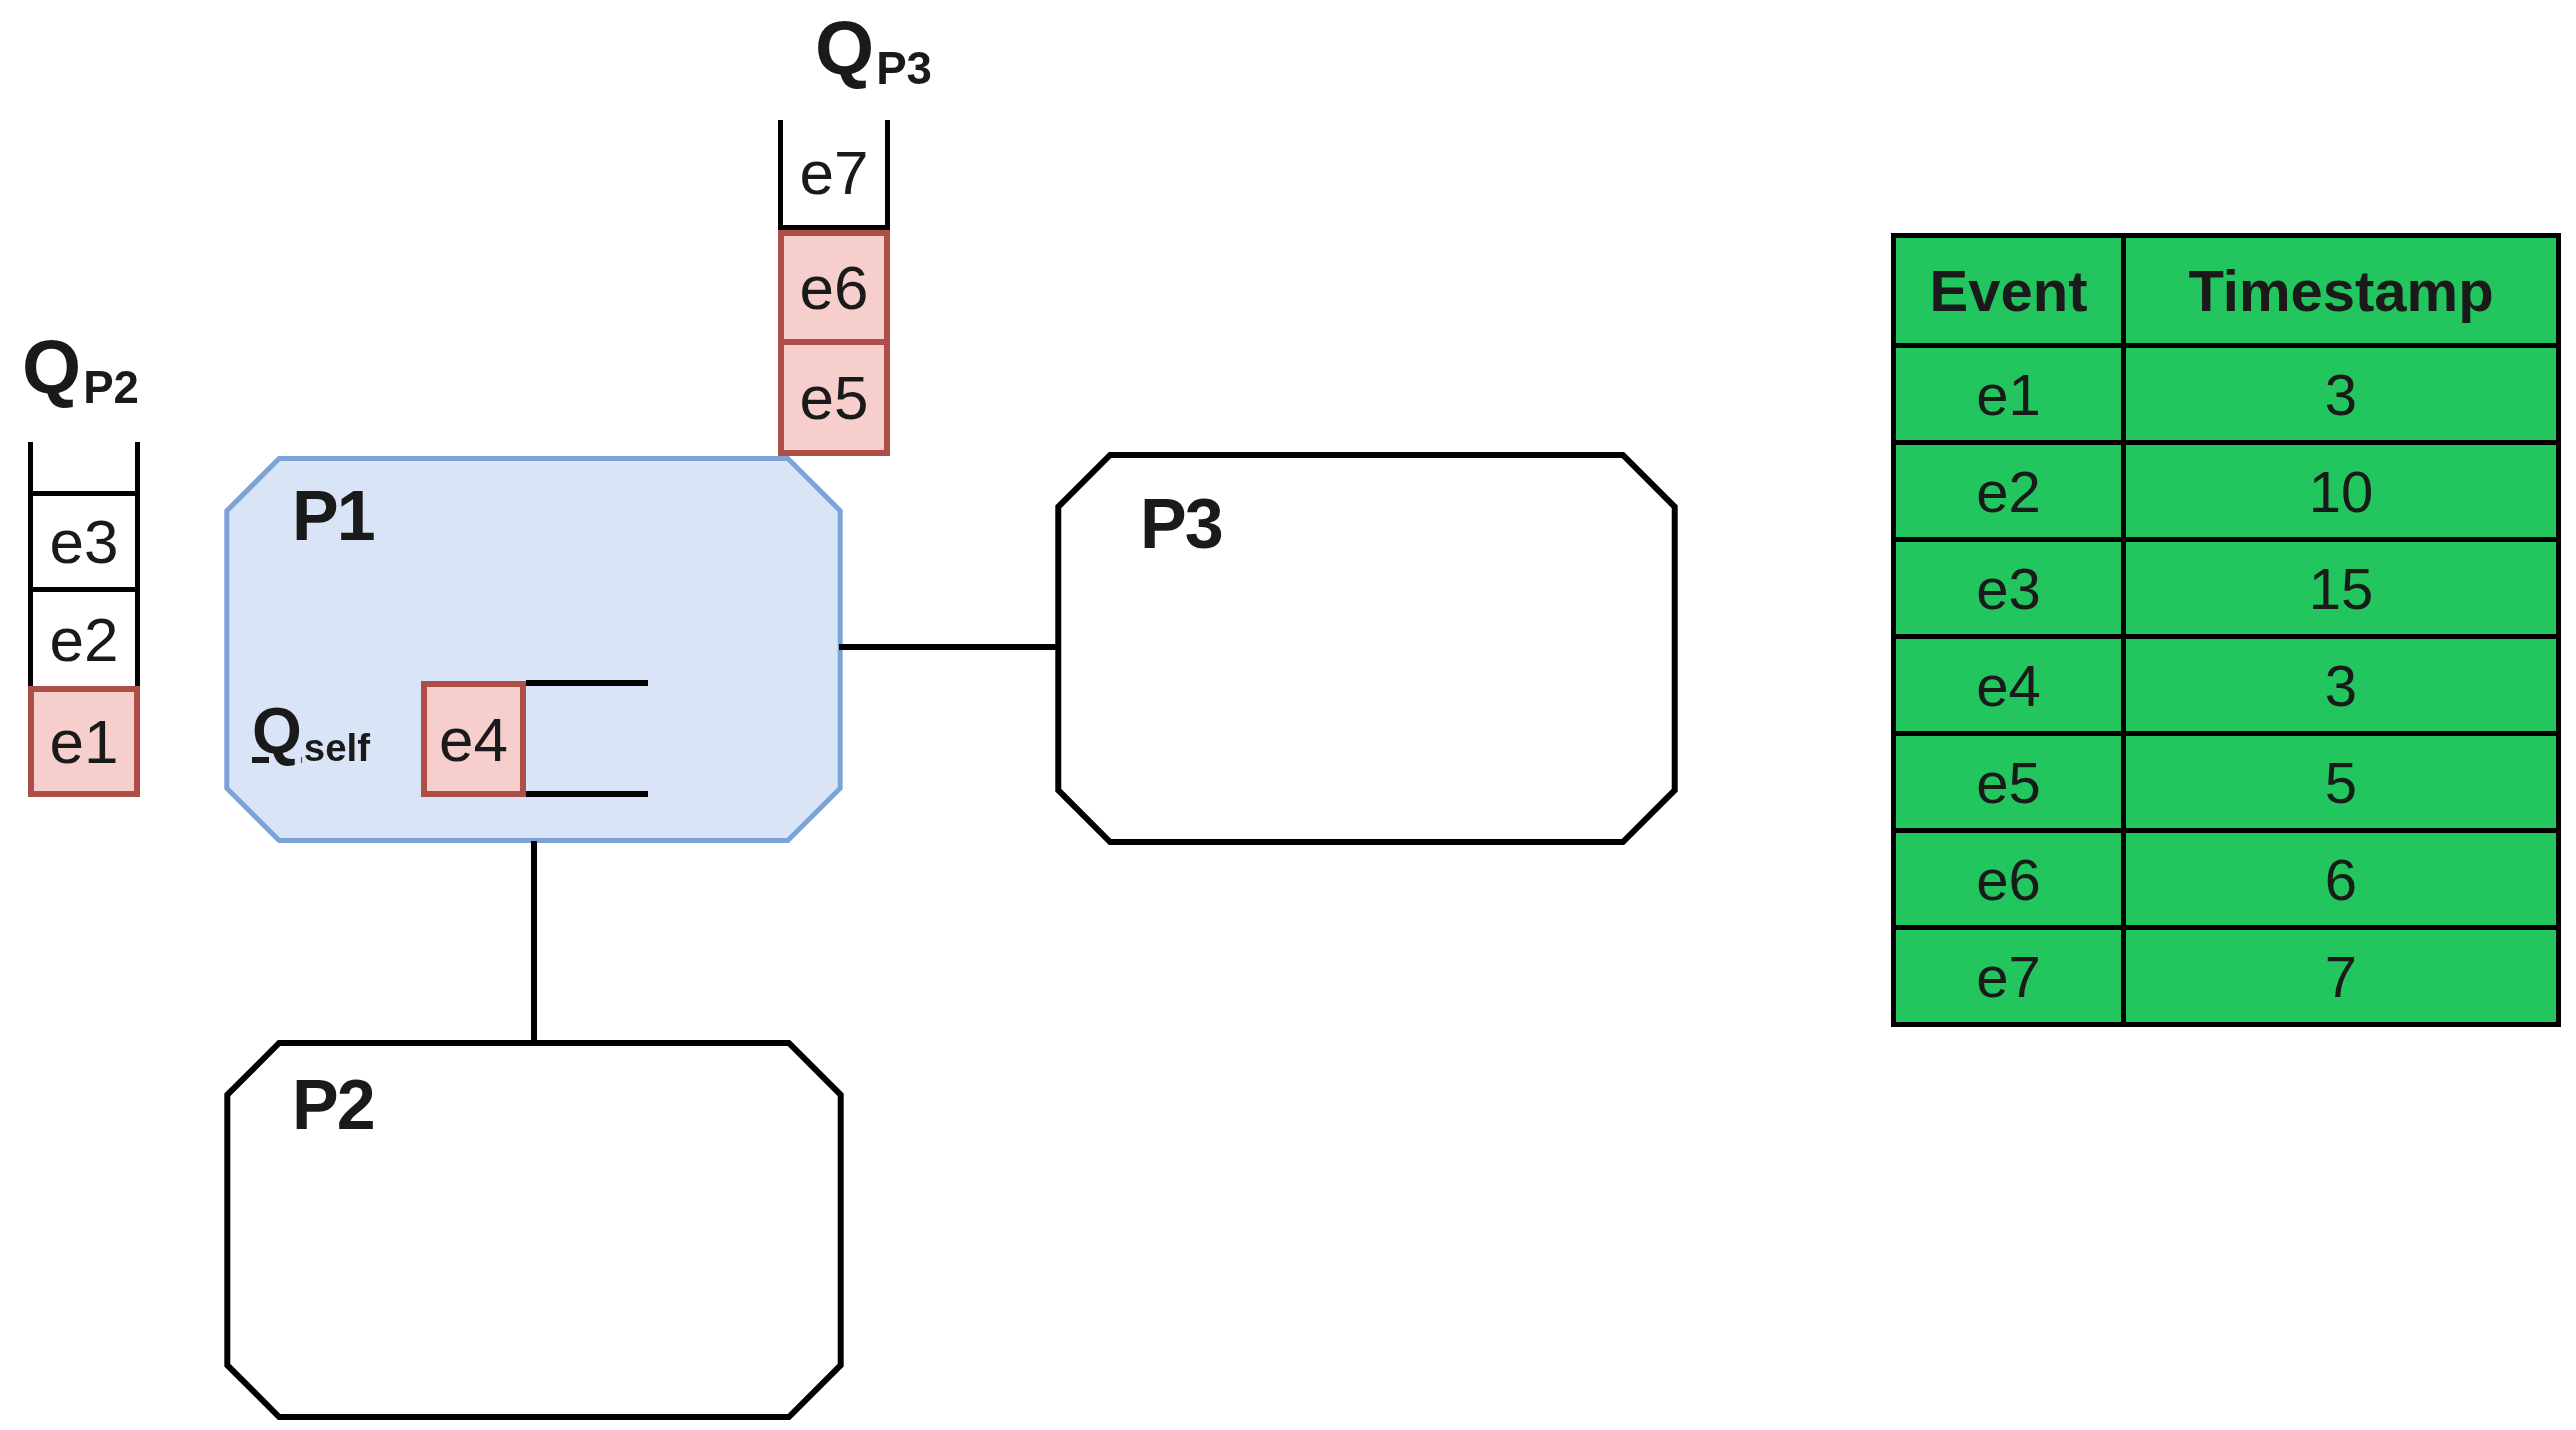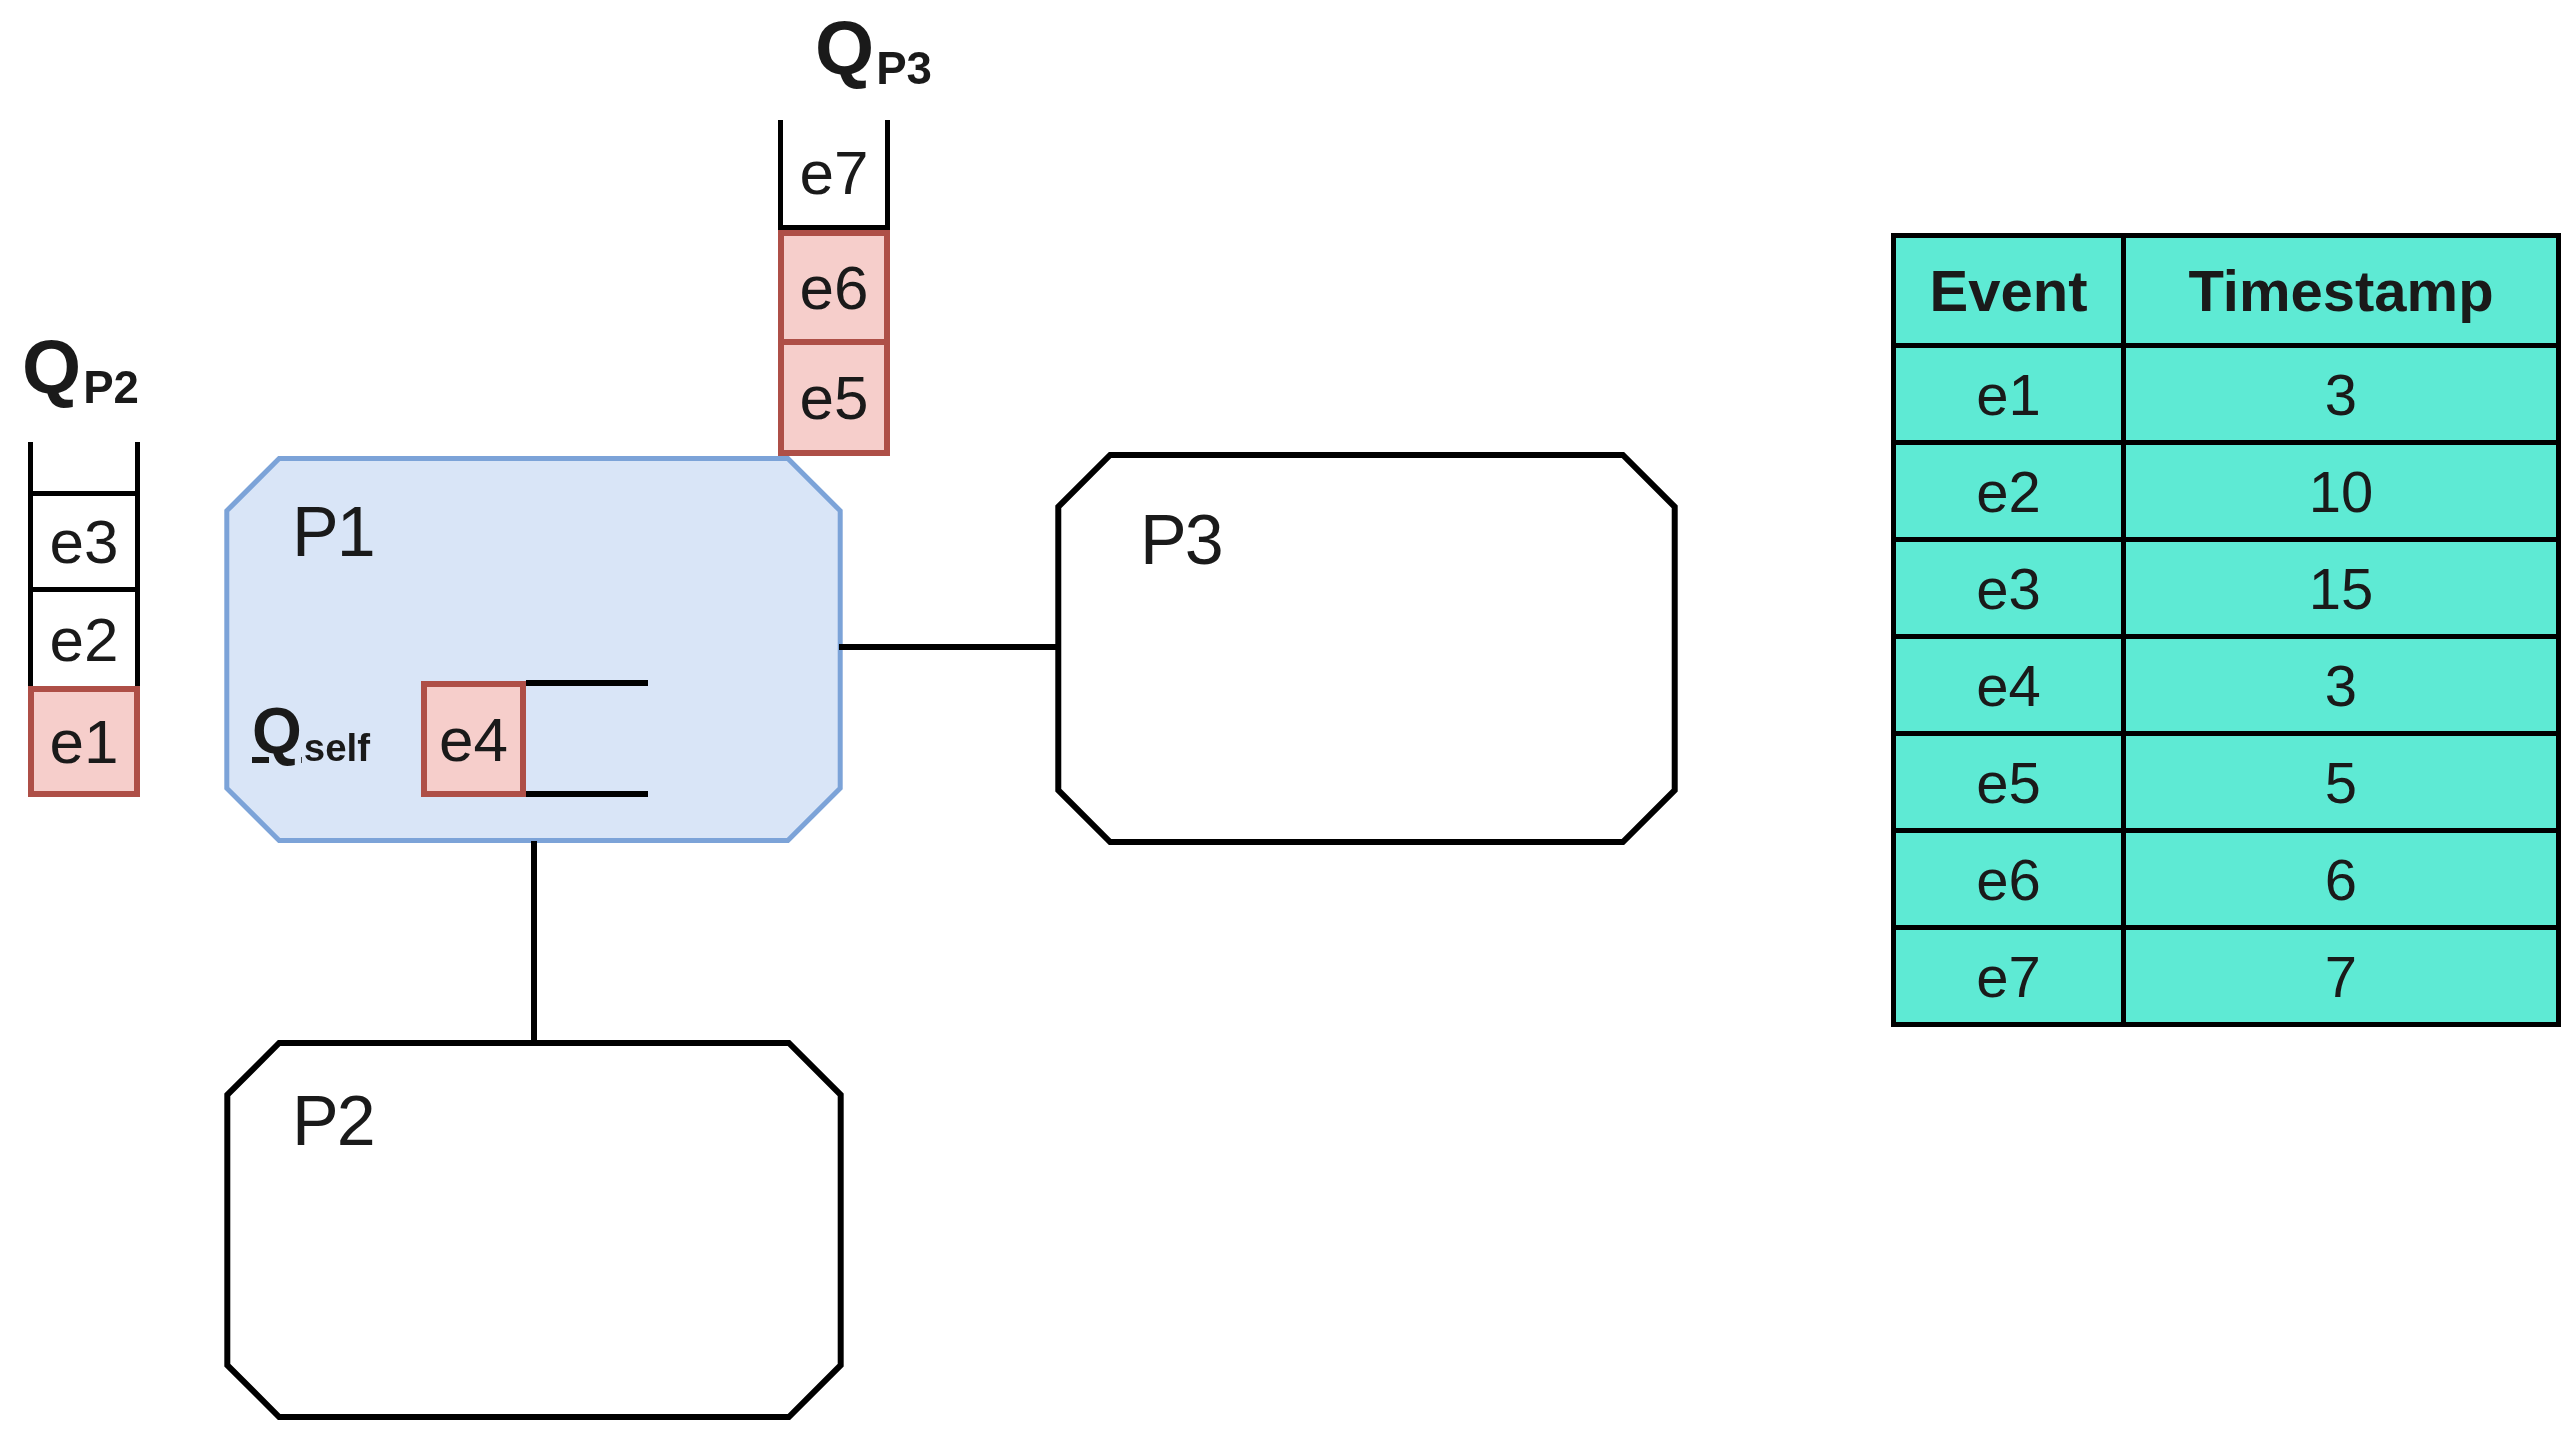--- a/index.html
+++ b/index.html
@@ -14,25 +14,24 @@
   }
 
   
   .oct { position: absolute; overflow: visible; }
   .oct-blue  { fill: var(--blue-fill, #d9e5f7); stroke: var(--blue-border, #7ca3d8); stroke-width: 5; }
   .oct-plain { fill: #ffffff; stroke: var(--line, #000000); stroke-width: 6; }
 
   
   .p-label {
     position: absolute;
-    font-weight: normal;
+    font-weight: bold;
     font-size: 70px;
     line-height: 1;
     letter-spacing: -2px;
-    margin-top: 16px;
   }
 
   
   .q-label {
     position: absolute;
     font-weight: bold;
     font-size: 76px;
     line-height: 1;
     white-space: nowrap;
   }
@@ -65,21 +64,21 @@
   }
 
   
   .hline, .vline { position: absolute; background: var(--line, #000000); }
 
   
   .event-table {
     position: absolute;
     border-collapse: collapse;
     table-layout: fixed;
-    background: #5eead4;
+    background: #22c55e;
     font-size: 58px;
     color: var(--text, #1a1a1a);
   }
   .event-table th, .event-table td {
     border: 5px solid var(--line, #000000);
     text-align: center;
     vertical-align: middle;
     padding: 0;
   }
   .event-table th { font-weight: bold; height: 105px; }

